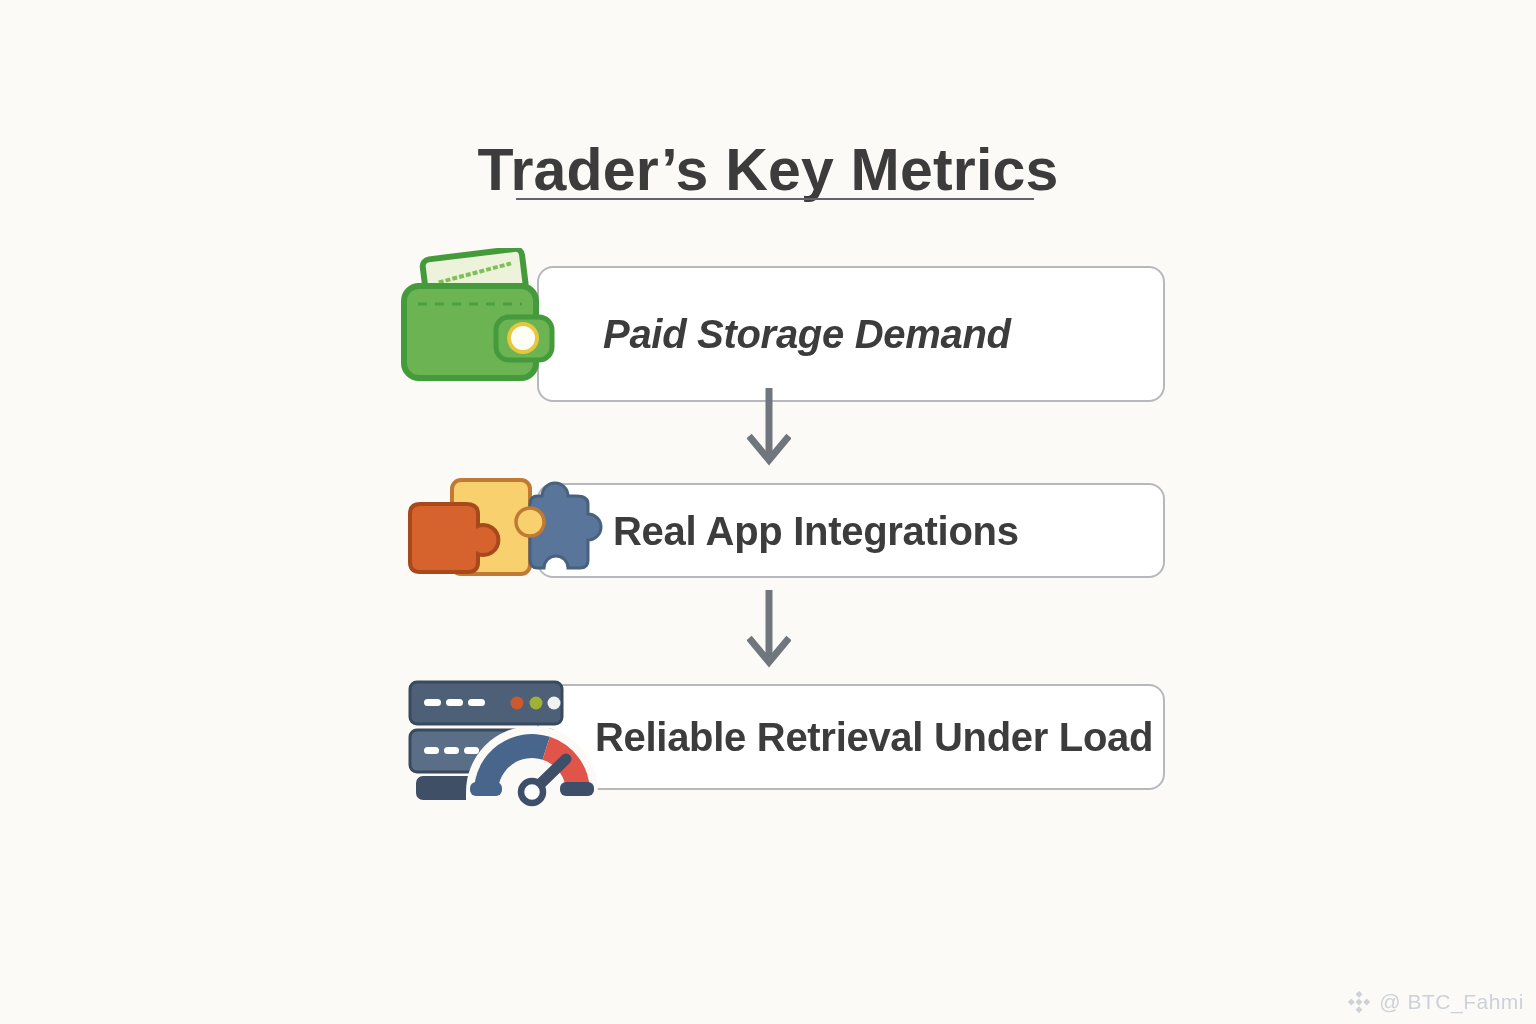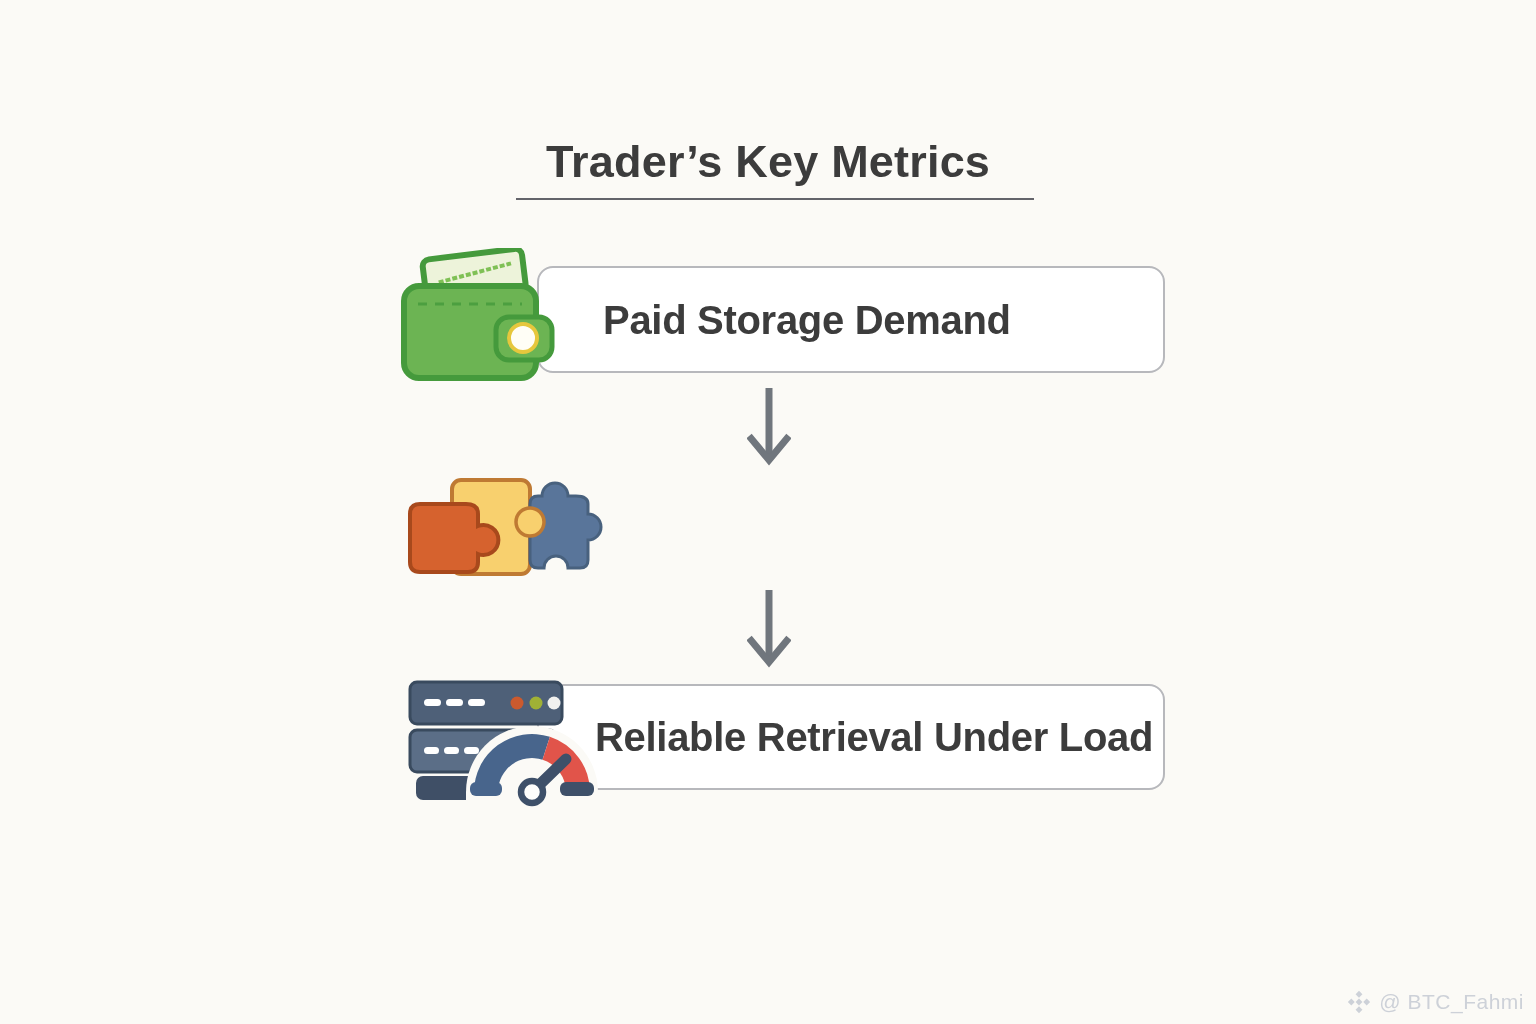--- a/index.html
+++ b/index.html
@@ -12,31 +12,31 @@
     --dot-red:#cb5a2e; --dot-green:#a0b135; --dot-white:#f1f1ef;
     --gauge-blue:#48658c; --gauge-red:#e1544a; --needle:#3e5069; --watermark:#cdd1d8;
   }
   html,body{margin:0;padding:0;background:var(--bg);}
   .canvas{
     position:relative;width:1536px;height:1024px;background:var(--bg);
     overflow:hidden;font-family:"Liberation Sans",sans-serif;
   }
   .title{
     position:absolute;left:0;right:0;top:136px;text-align:center;
-    font-size:45px;font-weight:600;color:var(--text);letter-spacing:0.2px;
+    font-size:59px;font-weight:600;color:var(--text);letter-spacing:0.2px;
   }
   .title-underline{
     position:absolute;left:516px;top:198px;width:518px;height:2px;background:var(--underline);
   }
   .step-box{
     position:absolute;background:var(--box-bg);
     border:2px solid var(--box-border);border-radius:16px;
     display:flex;align-items:center;box-sizing:border-box;
   }
-  .box-1{left:537px;top:266px;width:628px;height:107px;padding-left:64px;}
+  .box-1{left:537px;top:266px;width:628px;height:136px;padding-left:64px;font-style:italic;}
   .box-2{left:537px;top:483px;width:628px;height:95px;padding-left:74px;}
   .box-3{left:537px;top:684px;width:628px;height:106px;padding-left:56px;}
   .step-label{
     font-size:40px;font-weight:600;color:var(--text);
     letter-spacing:-0.3px;white-space:nowrap;line-height:1;
   }
   .icon{position:absolute;}
   .icon-wallet{left:398px;top:248px;}
   .icon-puzzle{left:402px;top:474px;}
   .icon-server{left:404px;top:676px;}
@@ -73,20 +73,23 @@
     </svg>
   </div>
 
   <div class="arrow arrow-1">
     <svg width="44" height="80" viewBox="0 0 44 80" xmlns="http://www.w3.org/2000/svg">
       <line x1="22" y1="2" x2="22" y2="72" style="stroke:var(--arrow);stroke-width:7"></line>
       <path d="M2,50 L22,74 L42,50" style="fill:none;stroke:var(--arrow);stroke-width:7;stroke-linejoin:miter"></path>
     </svg>
   </div>
 
+  <div class="step-box box-2">
+    <span class="step-label">Real App Integrations</span>
+  </div>
 
   <div class="icon icon-puzzle">
     <svg width="205" height="106" viewBox="0 0 205 106" xmlns="http://www.w3.org/2000/svg">
       <rect x="50" y="6" width="78" height="94" rx="9" style="fill:var(--puzzle-yellow);stroke:var(--puzzle-yellow-dark);stroke-width:4"></rect>
       <path d="M128,30 Q128,22 136,22 L140,22 a13,13 0 1 1 26,0 L174,22 Q186,22 186,30 L186,40 a13,13 0 1 1 0,26 L186,86 Q186,94 178,94 L166,94 a12,12 0 1 0 -24,0 L136,94 Q128,94 128,86 Z" style="fill:var(--puzzle-blue);stroke:var(--puzzle-blue-dark);stroke-width:3"></path>
       <circle cx="128" cy="48" r="14" style="fill:var(--puzzle-yellow);stroke:var(--puzzle-yellow-dark);stroke-width:3.5"></circle>
       <path d="M18,30 H64 Q76,30 76,40 V52 a15,15 0 1 1 0,28 V88 Q76,98 66,98 H18 Q8,98 8,88 V40 Q8,30 18,30 Z" style="fill:var(--puzzle-orange);stroke:var(--puzzle-orange-dark);stroke-width:4"></path>
     </svg>
   </div>
 

